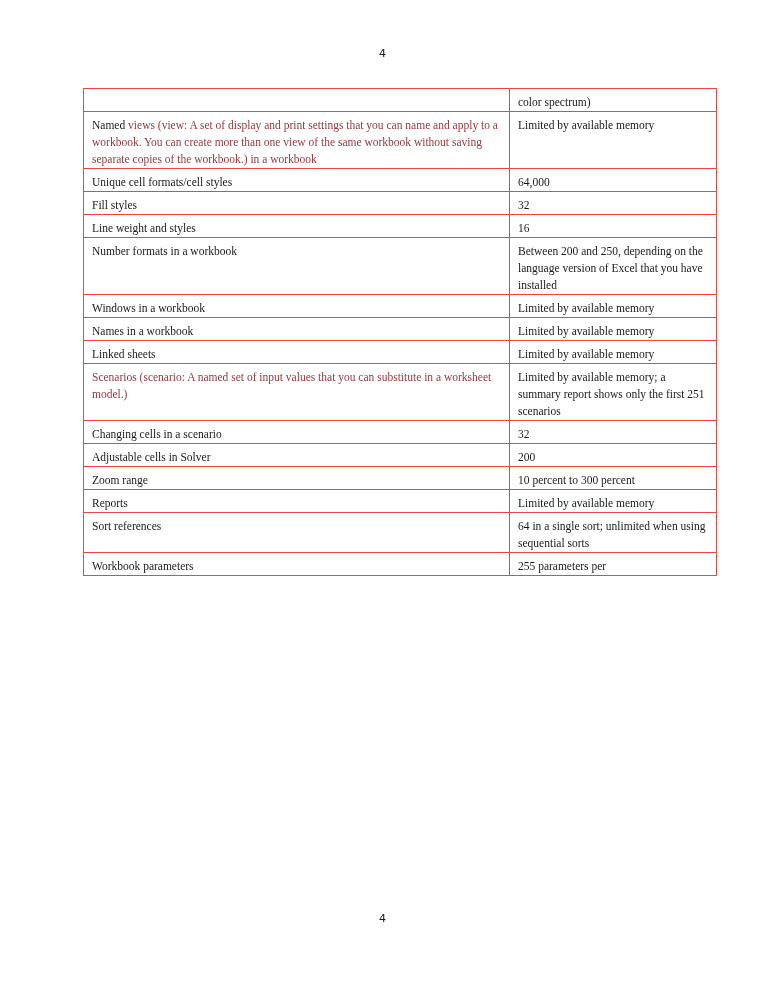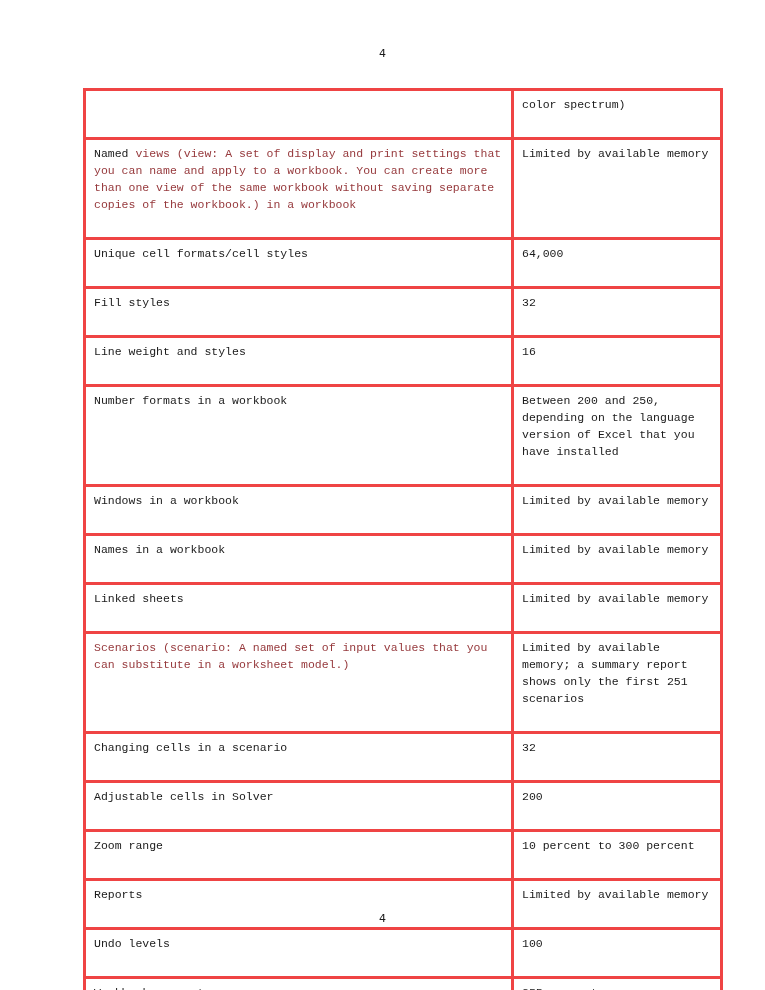--- a/index.html
+++ b/index.html
@@ -36,26 +36,26 @@
 
   .limits-table {
     position: absolute;
     left: 83px;
     top: 88px;
     width: 599px;
     border-collapse: collapse;
     table-layout: fixed;
   }
   .limits-table td {
-    border: 3px solid #ef4444;
+    border: 1px solid #ef4444;
     vertical-align: top;
     font-size: 11.5px;
     line-height: 17px;
-    padding: 5px 8px 24px 8px;
-    font-family: Liberation Mono, monospace;
+    padding: 5px 8px 0 8px;
+    font-family: Liberation Serif, serif;
     color: #1a1a1a;
     background: #ffffff;
   }
   .col-feature { width: 409px; }
   .col-limit   { width: 190px; }
 
   .term-black { color: #1a1a1a; }
   .term-def   { color: #96393c; }
   .row-red td.cell-feature { color: #96393c; }
   .cell-empty { padding: 5px 8px 6px 8px; }
@@ -119,22 +119,22 @@
         </tr>
         <tr>
           <td class="col-feature cell-feature">Zoom range</td>
           <td class="col-limit">10 percent to 300 percent</td>
         </tr>
         <tr>
           <td class="col-feature cell-feature">Reports</td>
           <td class="col-limit">Limited by available memory</td>
         </tr>
         <tr>
-          <td class="col-feature cell-feature">Undo levels</td>
-          <td class="col-limit">100</td>
+          <td class="col-feature cell-feature">Sort references</td>
+          <td class="col-limit">64 in a single sort; unlimited when using sequential sorts</td>
         </tr>
         <tr>
           <td class="col-feature cell-feature">Workbook parameters</td>
           <td class="col-limit">255 parameters per</td>
         </tr>
       </tbody>
   </table>
 
   <div class="page-number footer">4</div>
 

